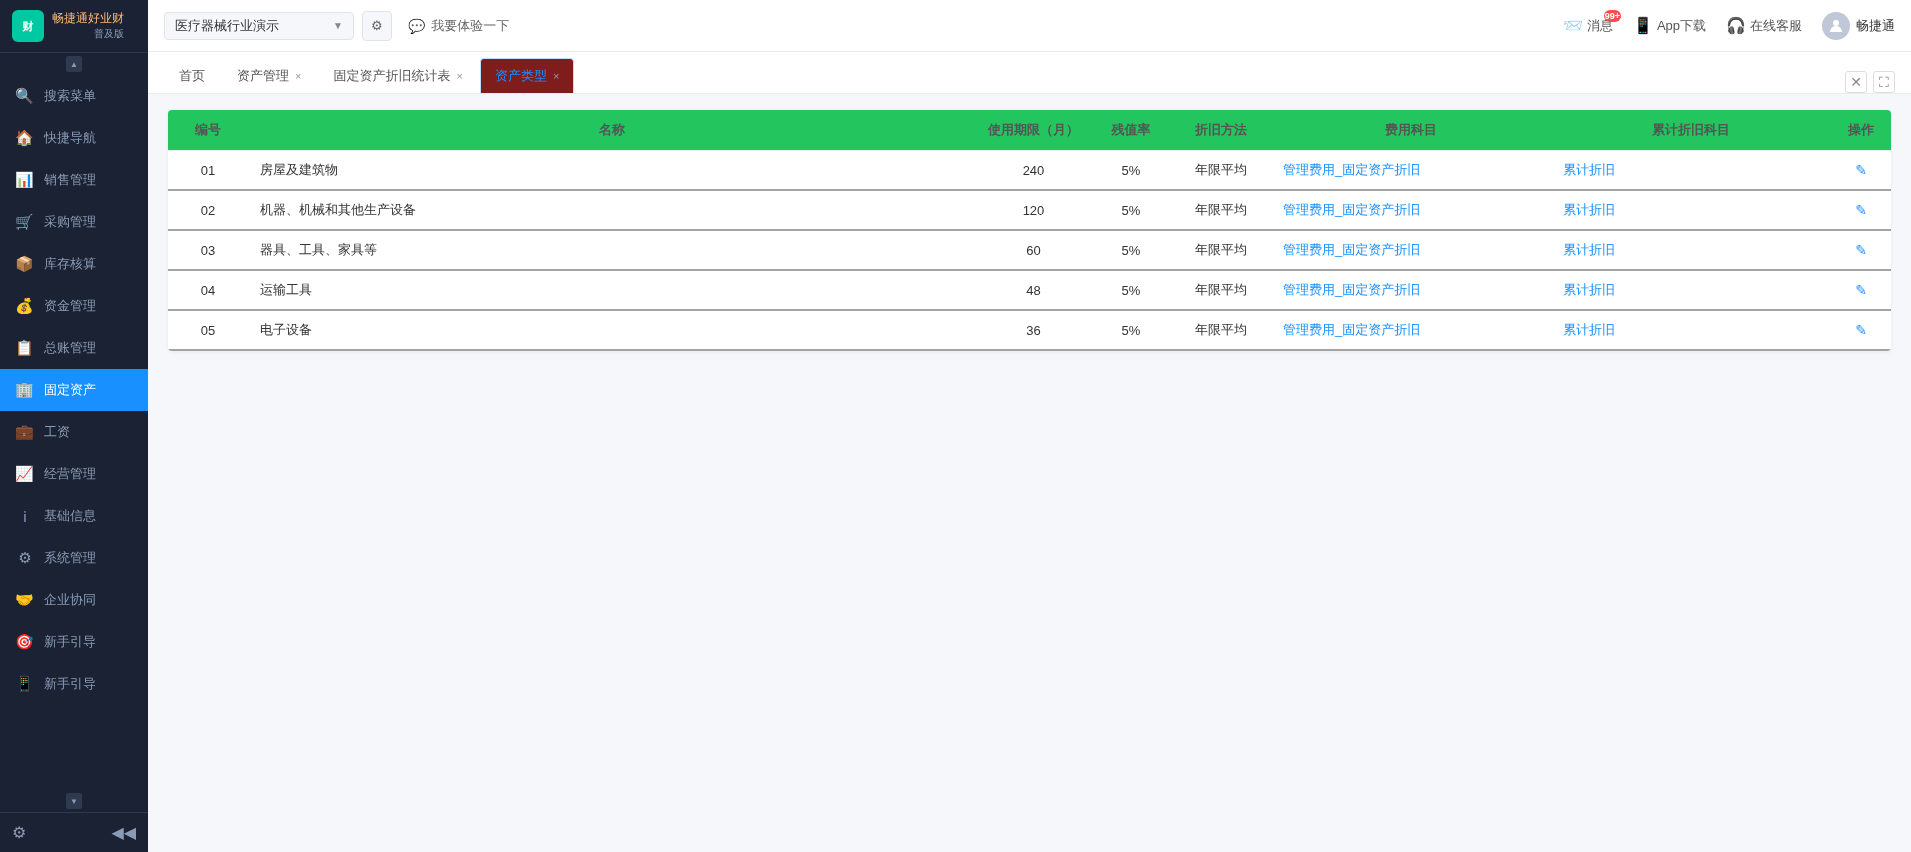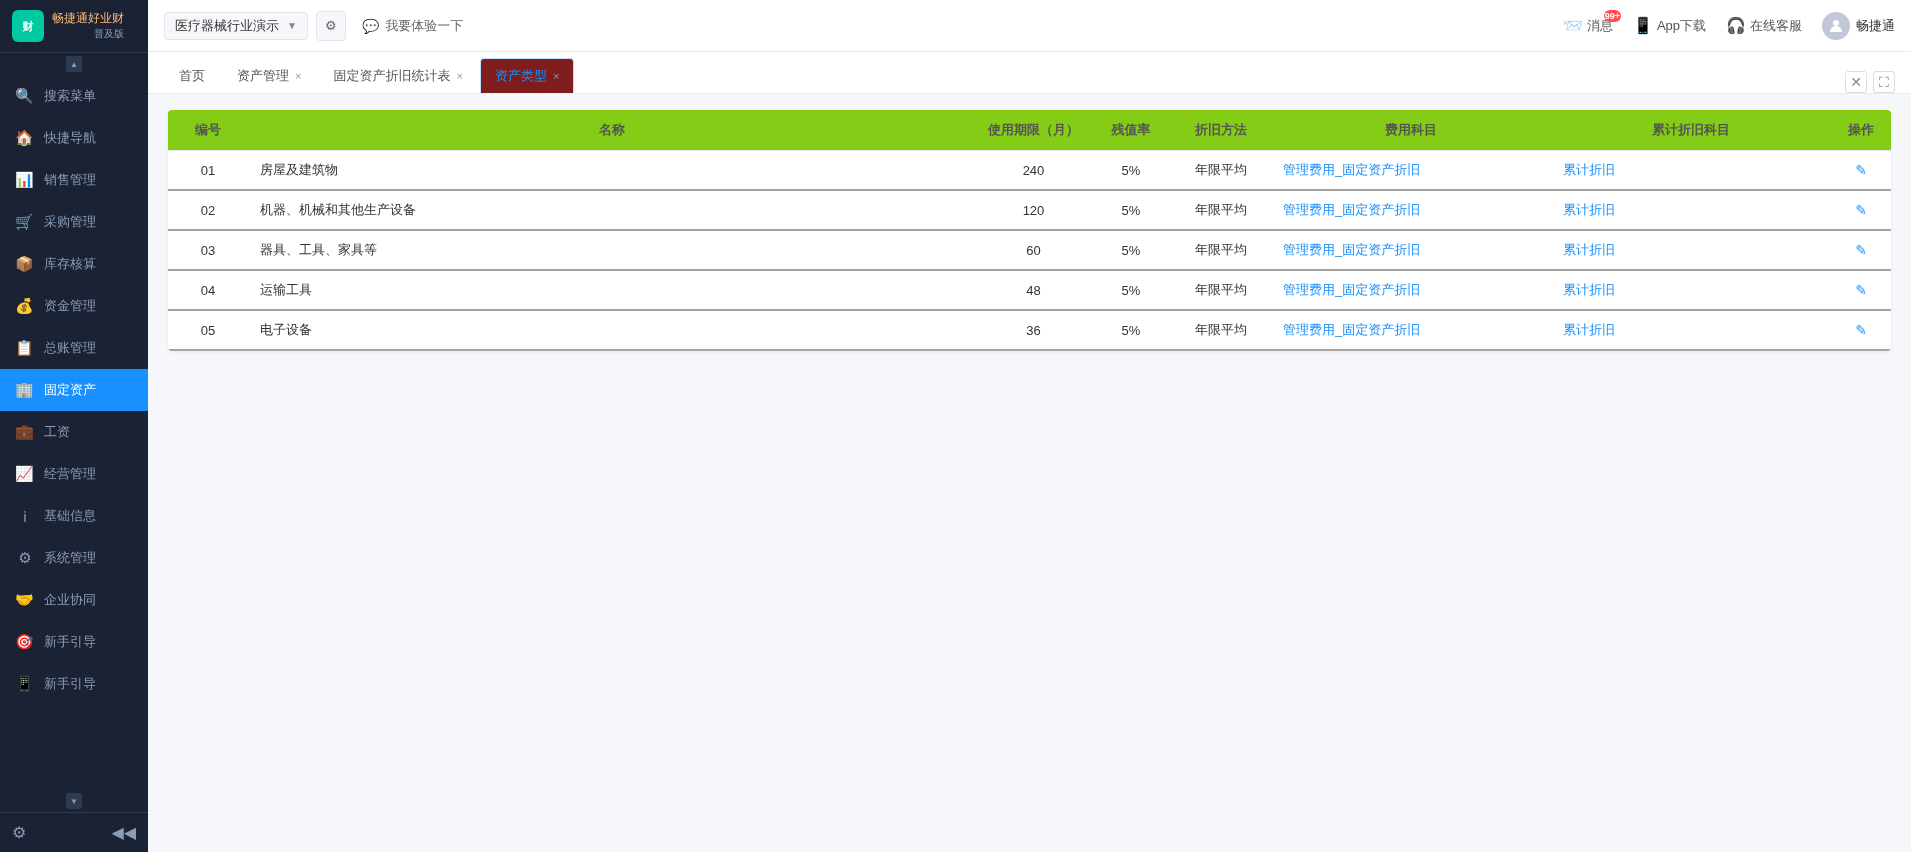--- a/index.html
+++ b/index.html
@@ -99,20 +99,21 @@
     .topbar-industry {
       display: flex;
       align-items: center;
       background: #f5f7fa;
       border: 1px solid #e0e4ea;
       border-radius: 4px;
       padding: 4px 10px;
       cursor: pointer;
       color: #333;
       font-size: 13px;
+      gap: 46px;
     }
     .topbar-industry-arrow { margin-left: 8px; color: #888; font-size: 10px; }
     .topbar-settings {
       width: 30px; height: 30px;
       background: #f5f7fa;
       border: 1px solid #e0e4ea;
       border-radius: 4px;
       display: flex; align-items: center; justify-content: center;
       margin-left: 8px;
       cursor: pointer;
@@ -238,21 +239,21 @@
       background: white;
       border-radius: 4px;
       overflow: hidden;
       box-shadow: 0 1px 4px rgba(0,0,0,0.06);
     }
     table {
       width: 100%;
       border-collapse: collapse;
     }
     thead tr {
-      background: #84cc16;
+      background: #22c55e;
     }
     th {
       padding: 11px 12px;
       text-align: left;
       font-size: 13px;
       color: #555;
       font-weight: 600;
       border-bottom: 1px solid #e8ecf0;
       white-space: nowrap;
     }

